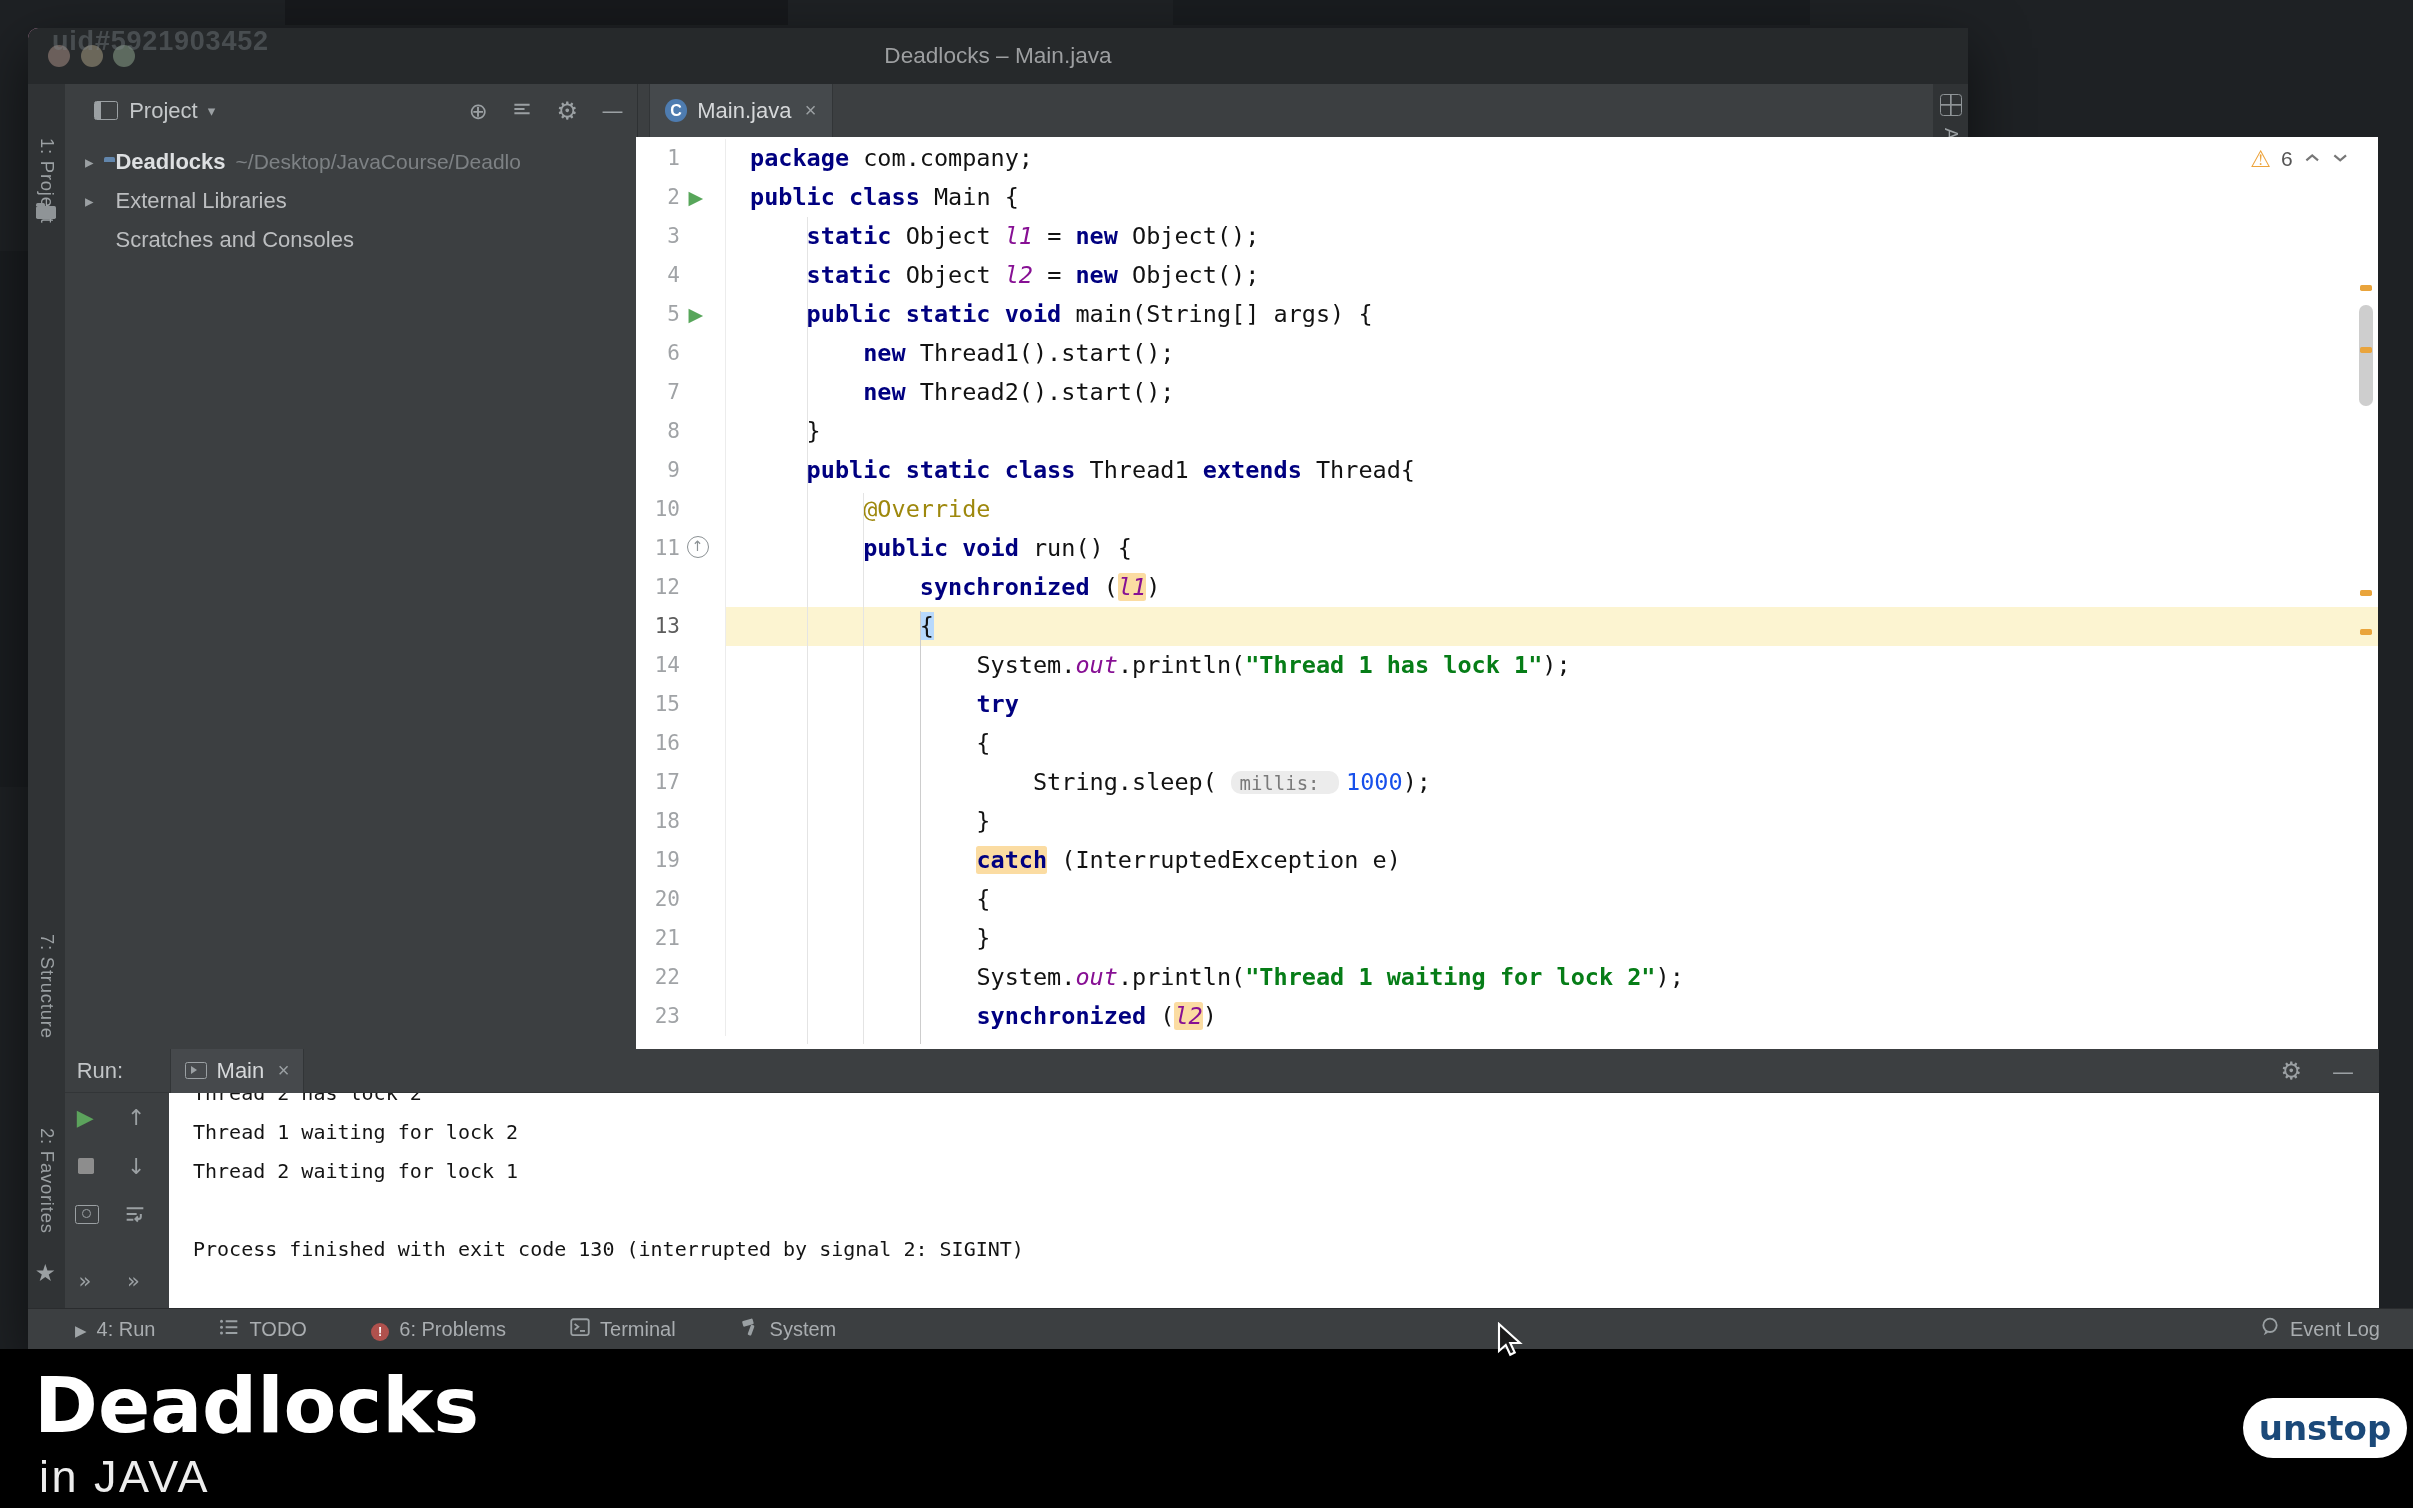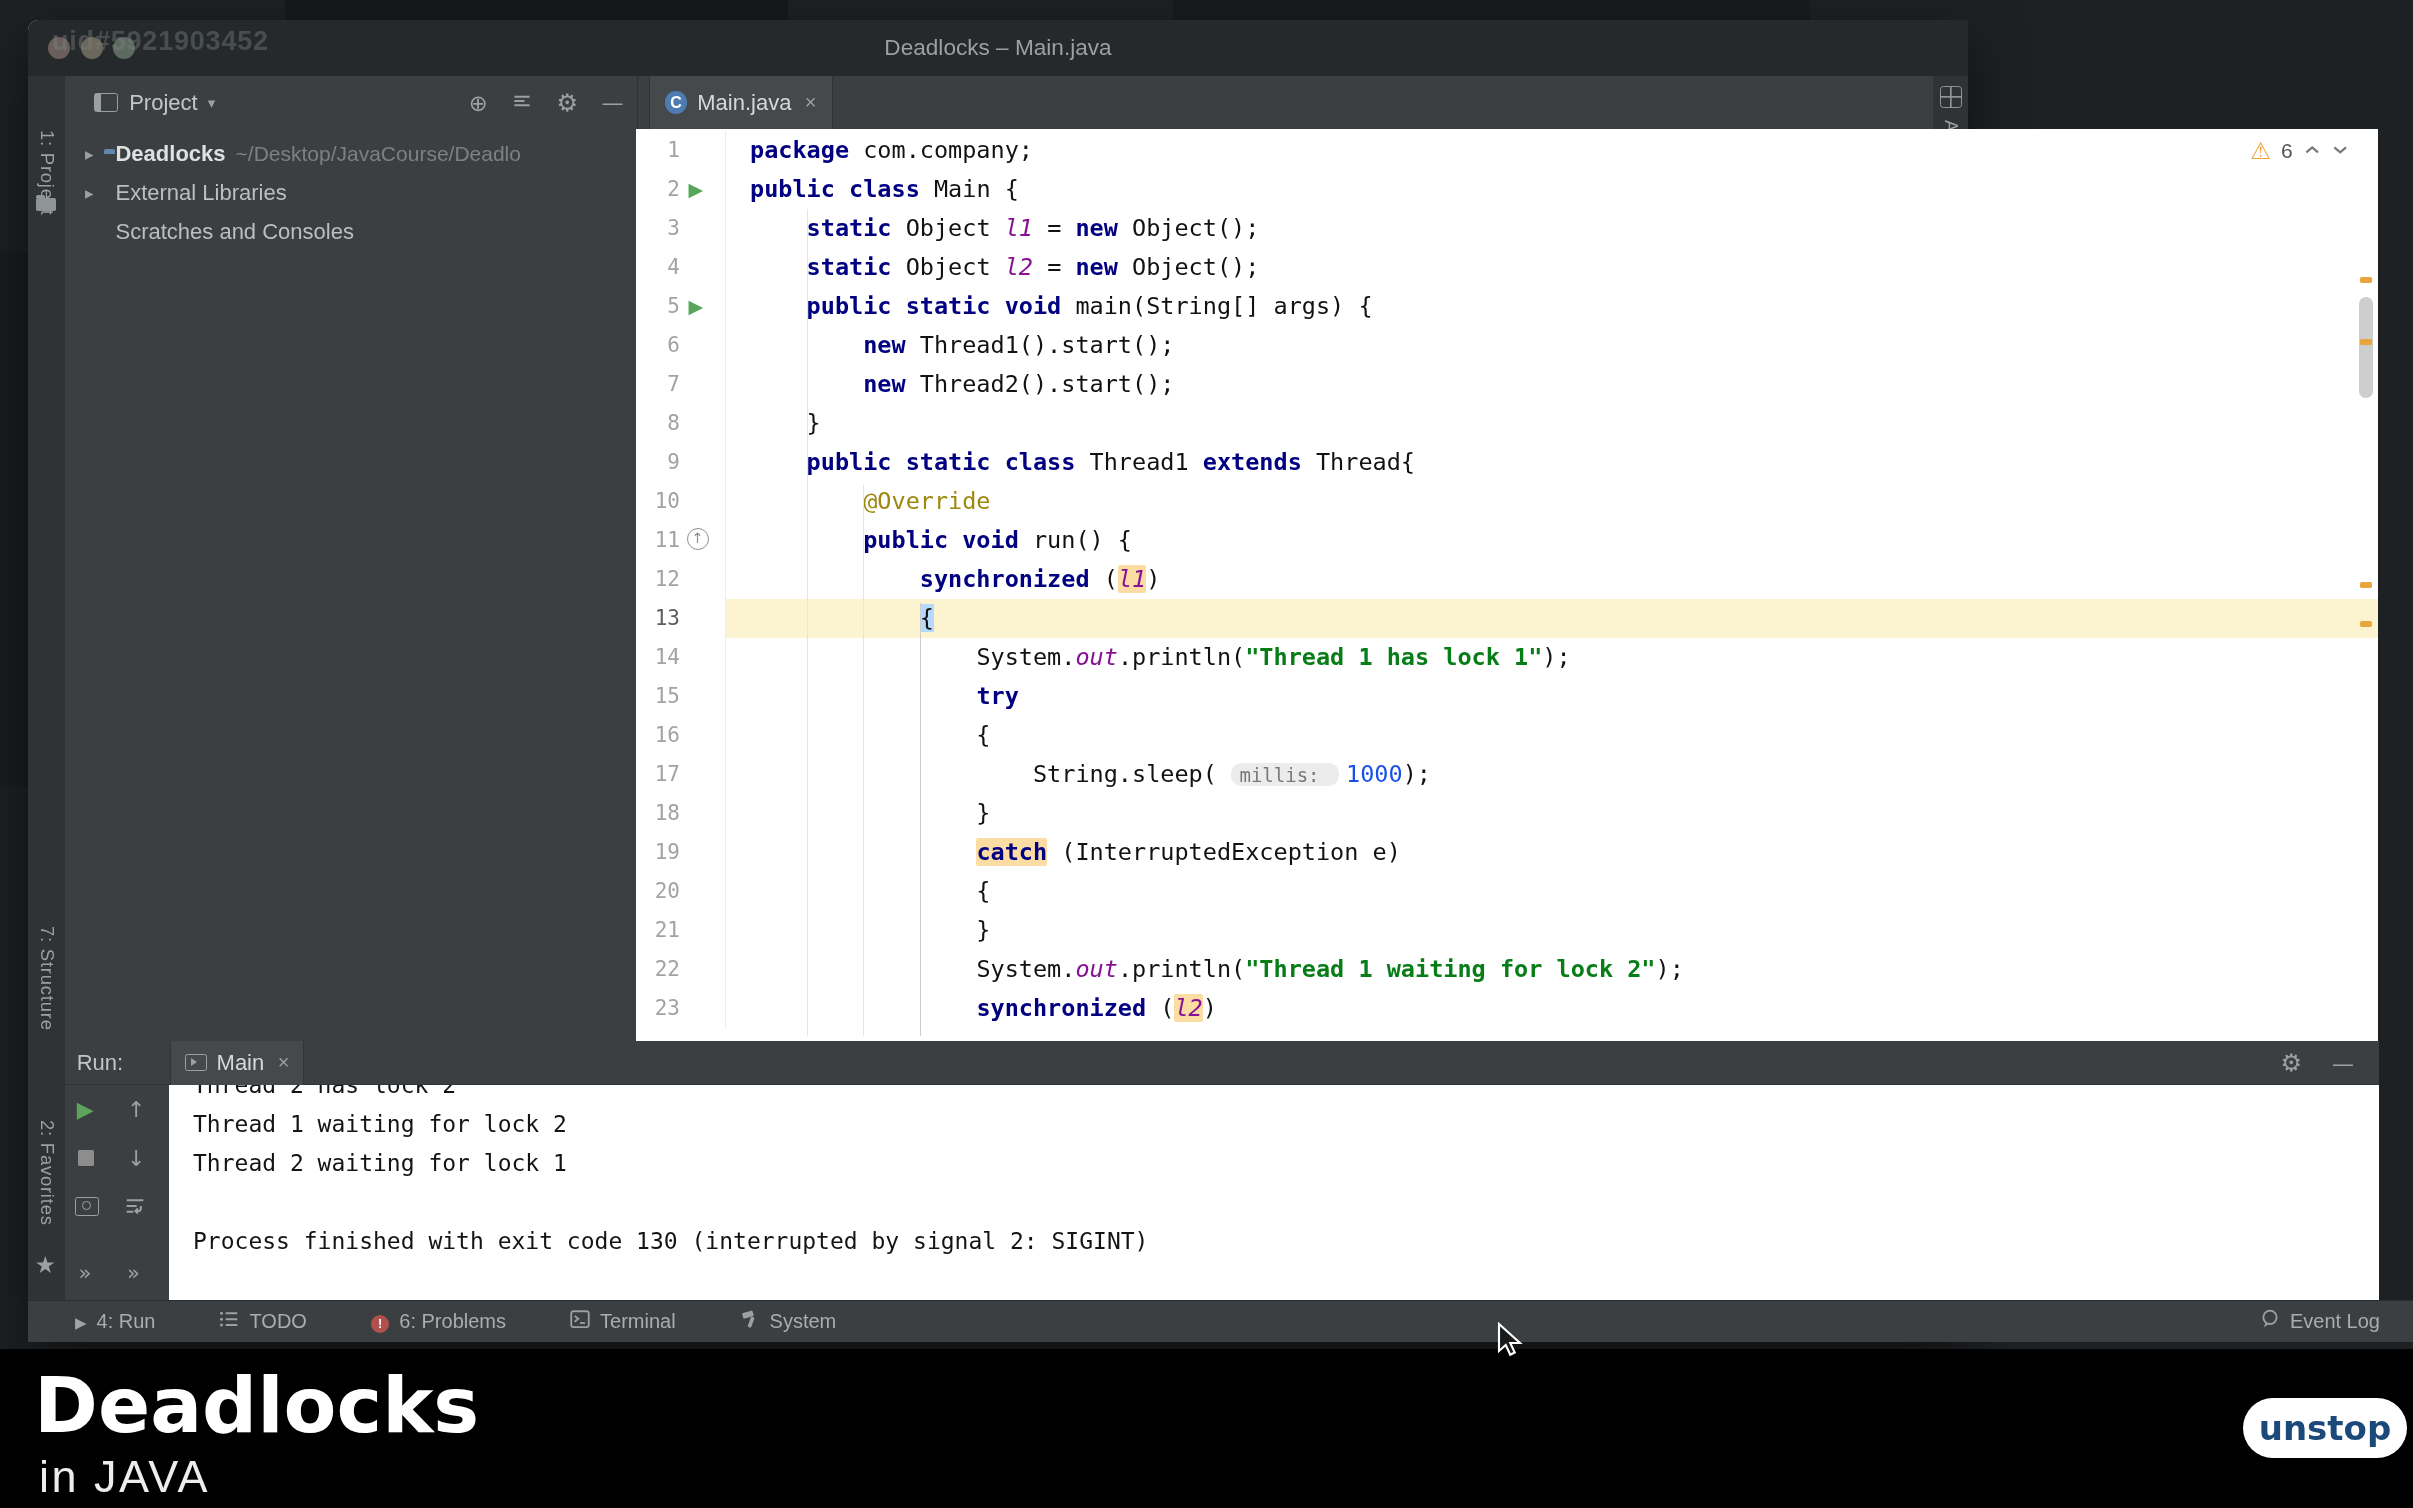--- a/index.html
+++ b/index.html
@@ -6,21 +6,21 @@
   .desktop{position:relative;width:2413px;height:1508px;background:#1e2124;overflow:hidden;
            font-family:"Liberation Sans",sans-serif;}
   .bgshape{position:absolute;}
   #bg1{left:285px;top:0;width:503px;height:25px;background:#17191c;}
   #bg2{left:1173px;top:0;width:637px;height:25px;background:#191c1f;}
   #bg3{left:0;top:251px;width:28px;height:536px;background:#1a1d20;}
   .watermark{position:absolute;left:52px;top:26px;font-size:27px;font-weight:bold;
              color:rgba(125,132,138,0.4);letter-spacing:0.8px;z-index:60;}
 
   
-  .ide{position:absolute;left:28px;top:20px;width:1940px;height:1321px;background:#f9a8d4;
+  .ide{position:absolute;left:28px;top:28px;width:1940px;height:1321px;background:#f9a8d4;
        border-radius:10px 0 0 0;box-shadow:0 20px 59px rgba(0,0,0,.55);}
   .titlebar{position:absolute;left:0;top:0;width:100%;height:56px;background:#26292b;
             border-radius:10px 0 0 0;border-bottom:0.8px solid #1e2022;}
   .tl{position:absolute;top:17px;width:22px;height:22px;border-radius:50%;}
   #tl-close{left:20px;background:#6b5f5b;}
   #tl-min{left:53px;background:#6b675a;}
   #tl-zoom{left:85px;background:#5d6a5f;}
   .win-title{position:absolute;left:0;right:0;top:0;height:56px;line-height:56px;text-align:center;
              color:#9d9fa1;font-size:22.6px;}
 
@@ -112,21 +112,21 @@
   .ico-runtab::before{content:"";position:absolute;left:5px;top:2.5px;border-left:6.7px solid #9ba0a3;
                       border-top:4.2px solid transparent;border-bottom:4.2px solid transparent;}
   .run-tab-label{color:#d6d8da;font-size:22px;}
   .run-header-icons{position:absolute;right:25px;top:0;height:44px;display:flex;align-items:center;gap:30px;}
   .run-toolbar{position:absolute;left:0;top:44px;width:104px;bottom:0;background:#3c3f41;}
   .rt-ico{position:absolute;color:#9ba0a3;font-size:22.6px;font-family:"DejaVu Sans",sans-serif;line-height:1;}
   .stop-sq{display:inline-block;width:16px;height:16px;background:#8d8d8d;border-radius:1.7px;}
   .cam{display:inline-block;width:22px;height:17px;border:1.7px solid #9ba0a3;border-radius:2.5px;position:relative;}
   .cam i{position:absolute;left:5.9px;top:3.4px;width:6.7px;height:6.7px;border:1.7px solid #9ba0a3;border-radius:50%;}
   .console{position:absolute;left:104px;top:44px;right:0;bottom:0;background:#fff;overflow:hidden;}
-  #console-lines{margin:-19px 0 0 24px;font-family:"DejaVu Sans Mono",monospace;font-size:23px;line-height:39px;
+  #console-lines{margin:-19px 0 0 24px;font-family:"DejaVu Sans Mono",monospace;font-size:20px;line-height:39px;
                  color:#141414;white-space:pre;}
   .console-line{height:39px;}
 
   
   .statusbar{position:absolute;left:0;top:1280px;width:2386px;height:41px;background:#3c3f41;border-top:0.8px solid #2a2c2e;}
   #sb-left{position:absolute;left:47px;top:0;height:41px;display:flex;align-items:center;gap:64px;}
   #sb-right{position:absolute;right:34px;top:0;height:41px;display:flex;align-items:center;}
   .sb-item{display:flex;align-items:center;gap:10px;color:#a9adb0;font-size:20px;}
   .prob-circ{display:inline-flex;width:18.4px;height:18.4px;border-radius:50%;background:#b0514d;color:#fff;
              font-size:12.6px;font-weight:bold;align-items:center;justify-content:center;}

